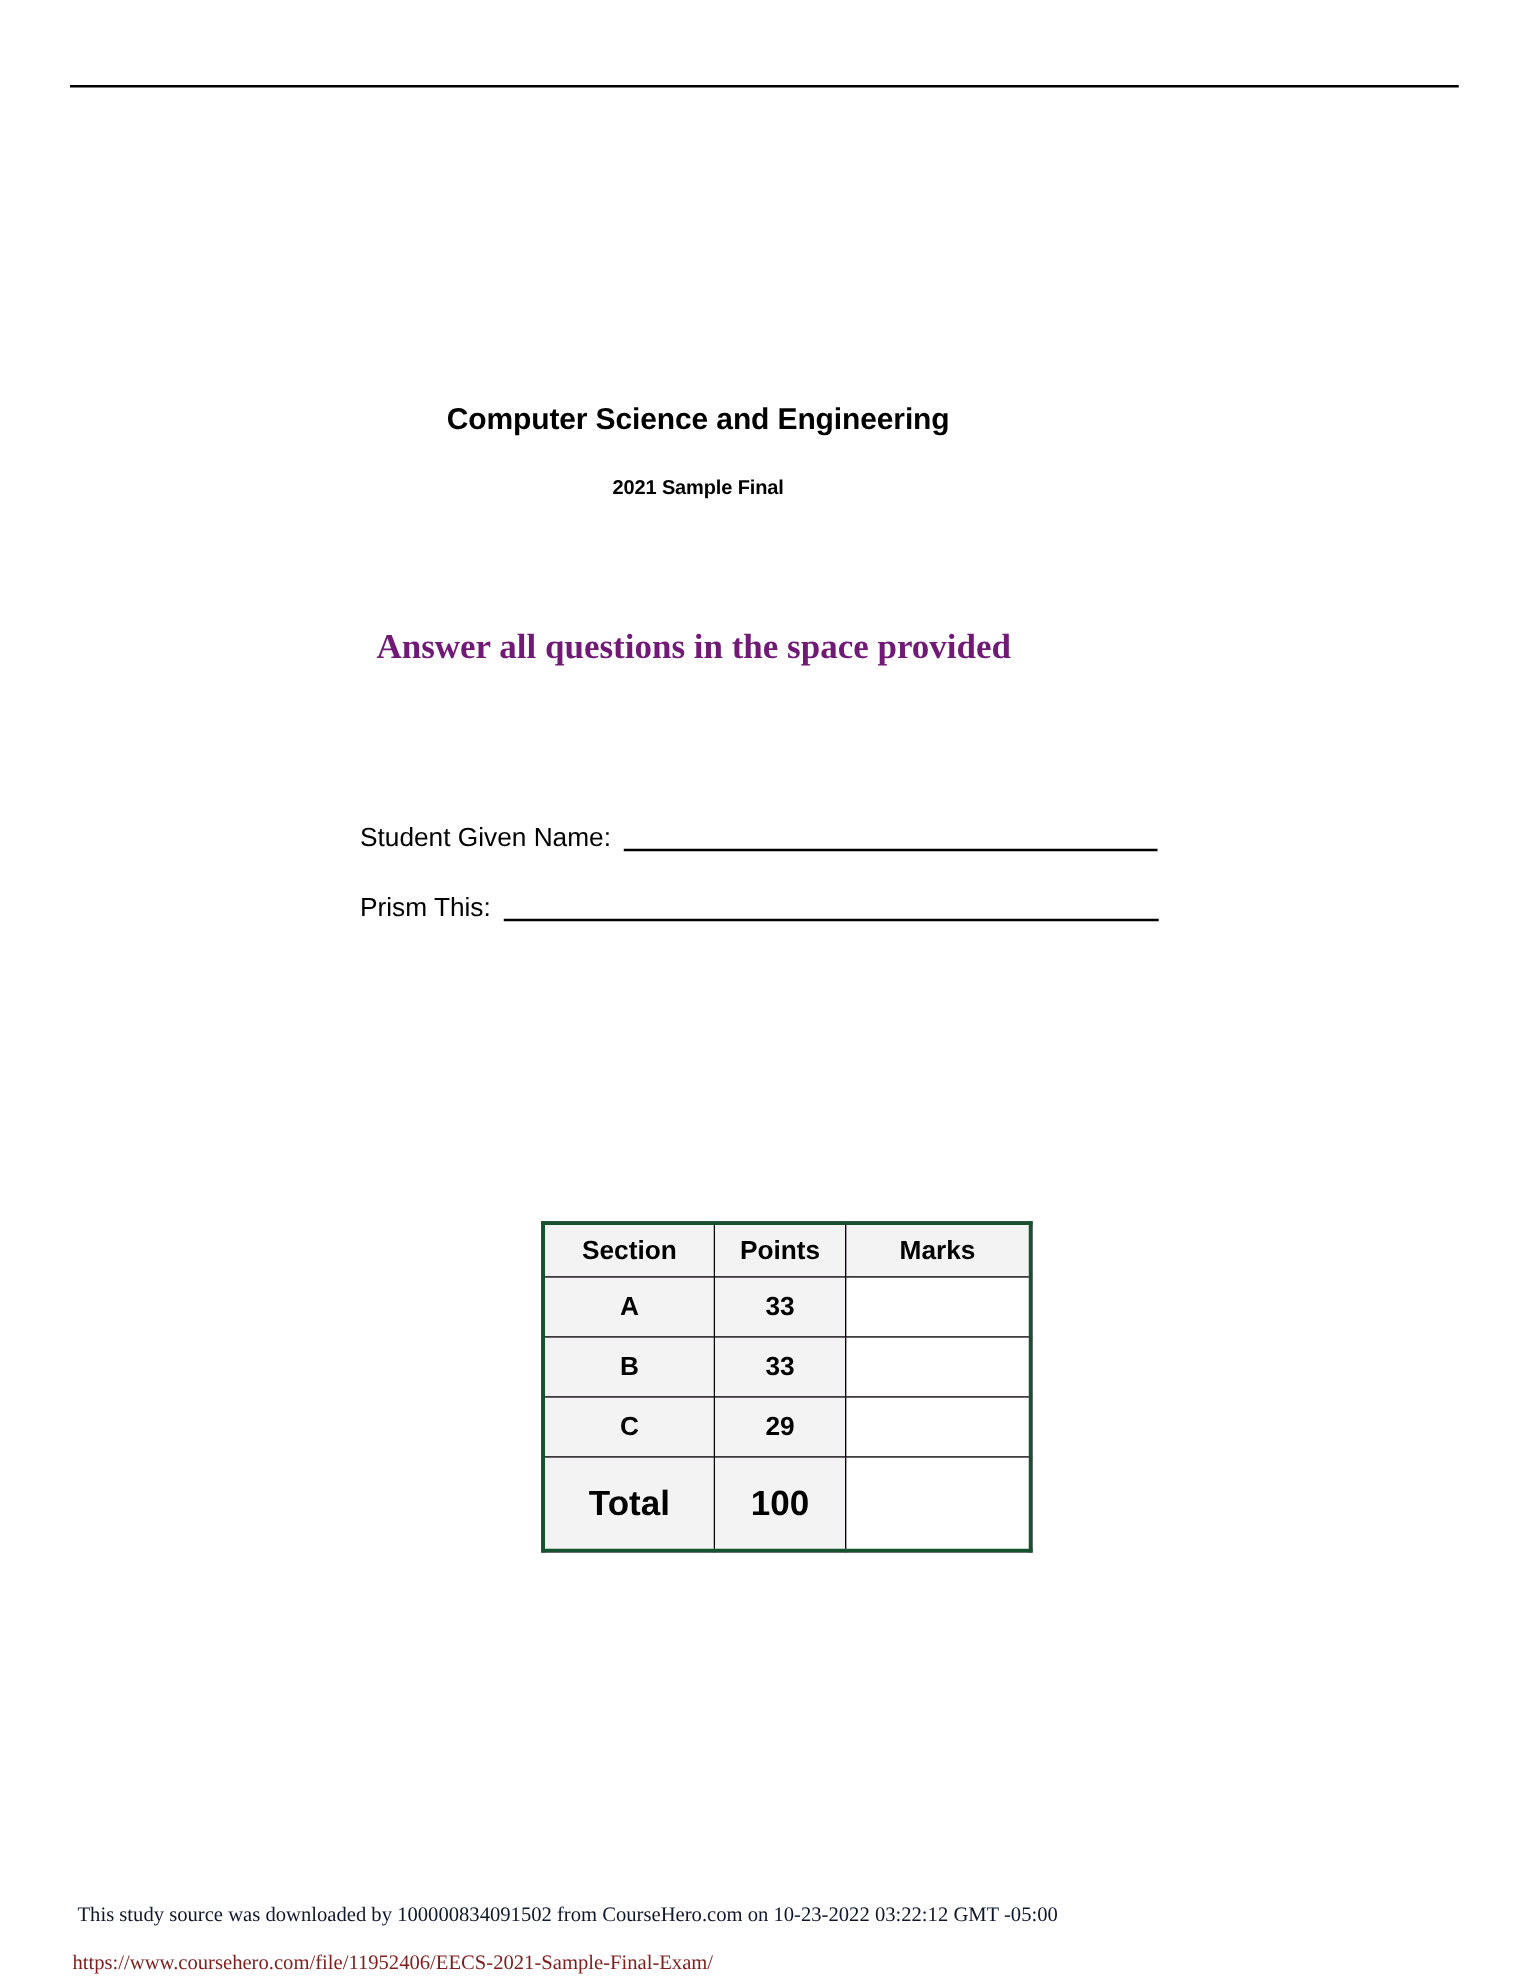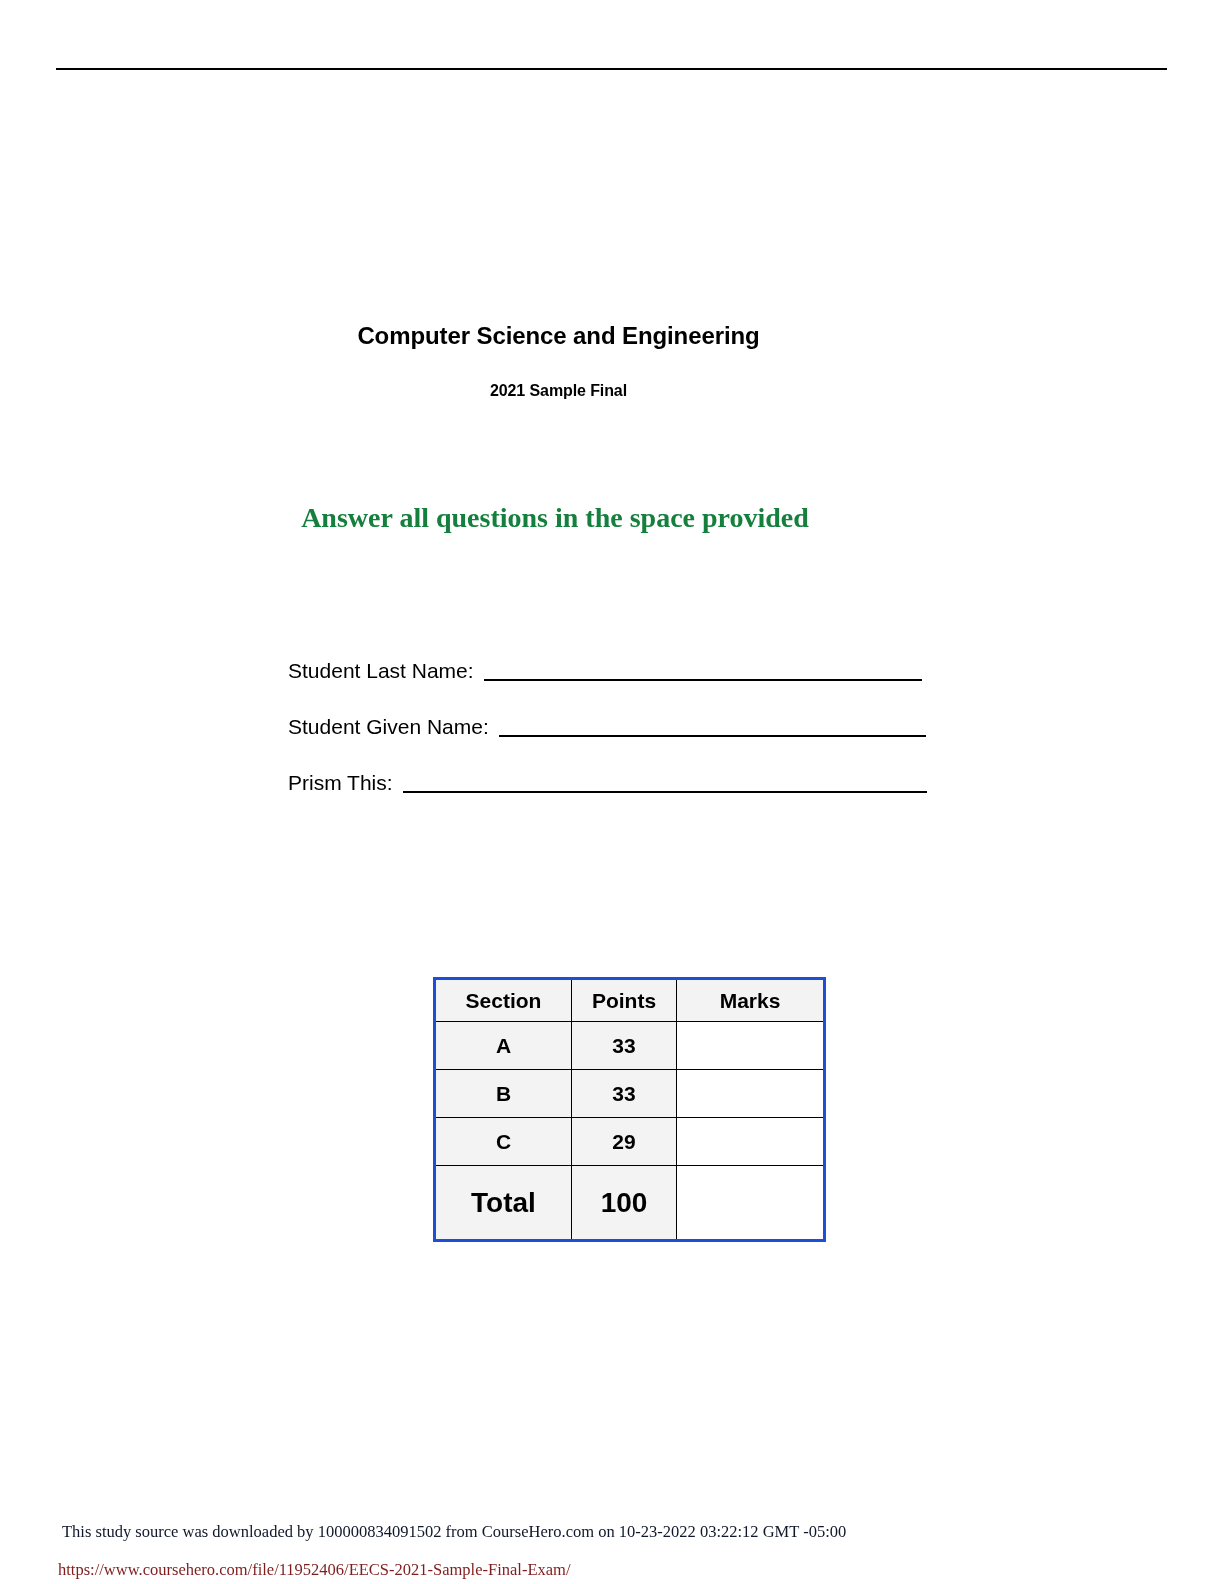--- a/index.html
+++ b/index.html
@@ -56,21 +56,21 @@
   }
   .heading-serif {
     position: absolute;
     left: 0;
     top: 486px;
     width: 1110px;
     text-align: center;
     font-family: "Liberation Serif", serif;
     font-weight: bold;
     font-size: 28px;
-    color: #15803d;
+    color: #701a75;
     white-space: nowrap;
   }
 
   
   .fields {
     position: absolute;
     left: 288px;
     top: 614px;
     width: 640px;
   }
@@ -101,21 +101,21 @@
   .field-row[data-row="3"] .field-line { margin-right: 1px; }
 
   
   .marks-table-wrap {
     position: absolute;
     left: 433px;
     top: 961px;
   }
   table.marks-table {
     border-collapse: collapse;
-    border: 3px solid #1d4ed8;
+    border: 3px solid #14532d;
     font-family: "Liberation Sans", sans-serif;
     table-layout: fixed;
     background: #701a75;
   }
   table.marks-table td,
   table.marks-table th {
     border: 1.6px solid #000000;
     text-align: center;
     vertical-align: middle;
     font-weight: bold;
@@ -170,24 +170,20 @@
   <div class="top-rule"></div>
 
   <div class="heading-sans heading-dept">Computer Science and Engineering</div>
 
   <div class="heading-sans heading-term">2021 Sample Final</div>
 
   <div class="heading-serif">Answer all questions in the space provided</div>
 
   <div class="fields">
 
-    <div class="field-row" data-row="0">
-      <span class="field-label">Student Last Name:</span>
-      <span class="field-line"></span>
-    </div>
 
     <div class="field-row" data-row="1">
       <span class="field-label">Student Given Name:</span>
       <span class="field-line"></span>
     </div>
 
 
     <div class="field-row" data-row="3">
       <span class="field-label">Prism This:</span>
       <span class="field-line"></span>

